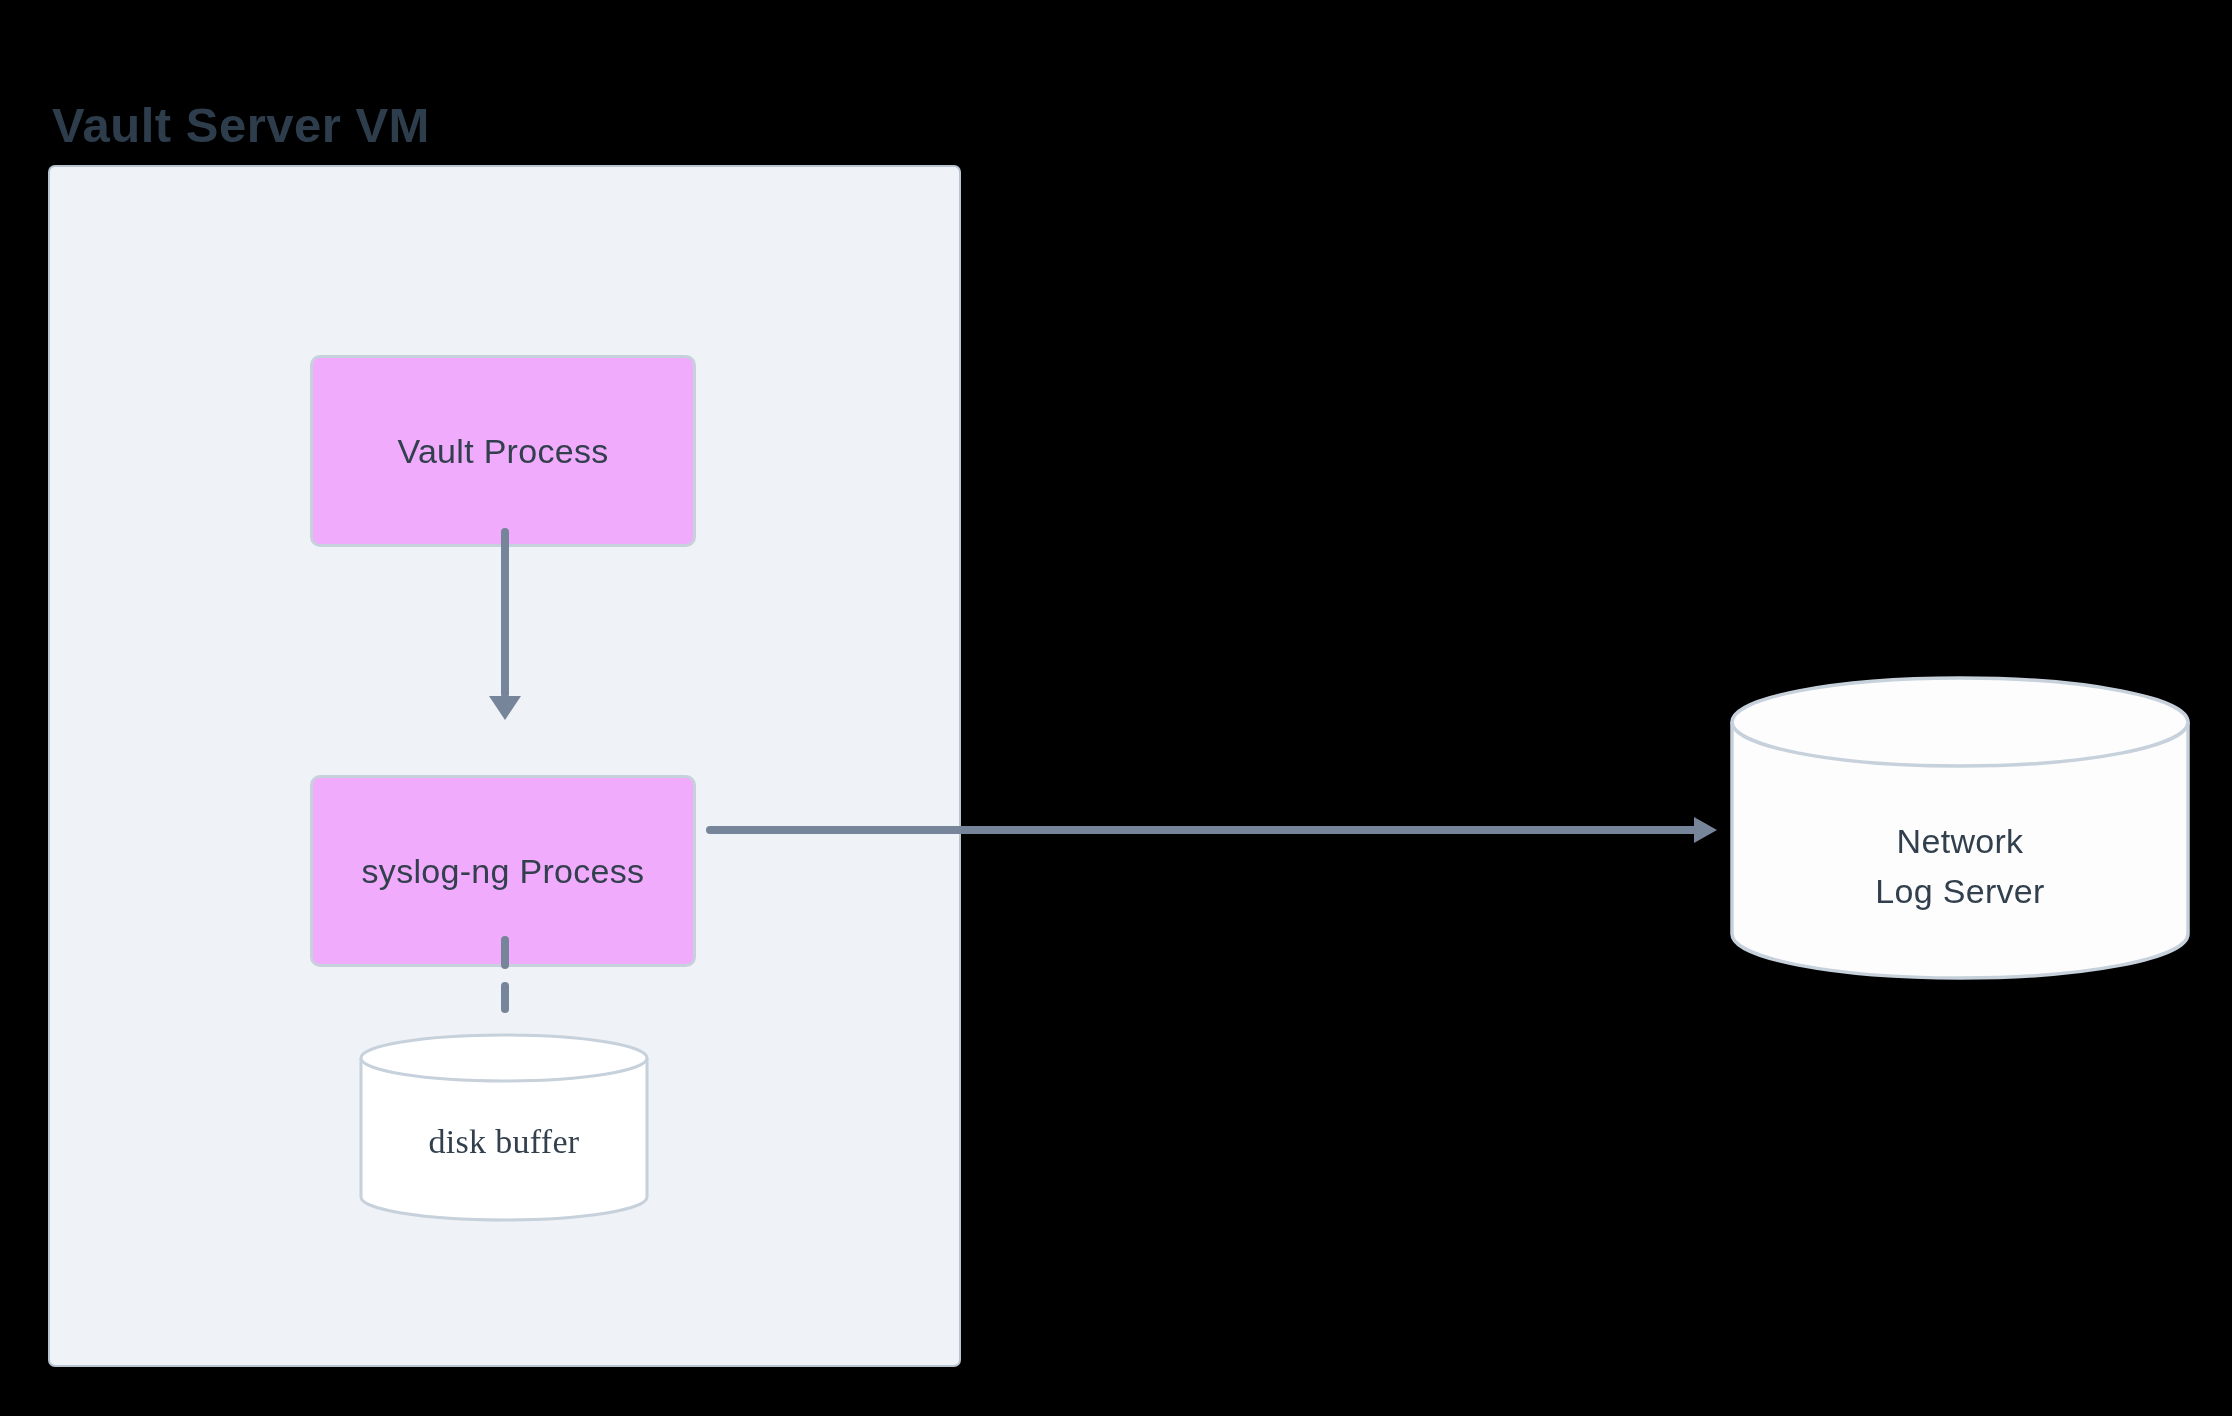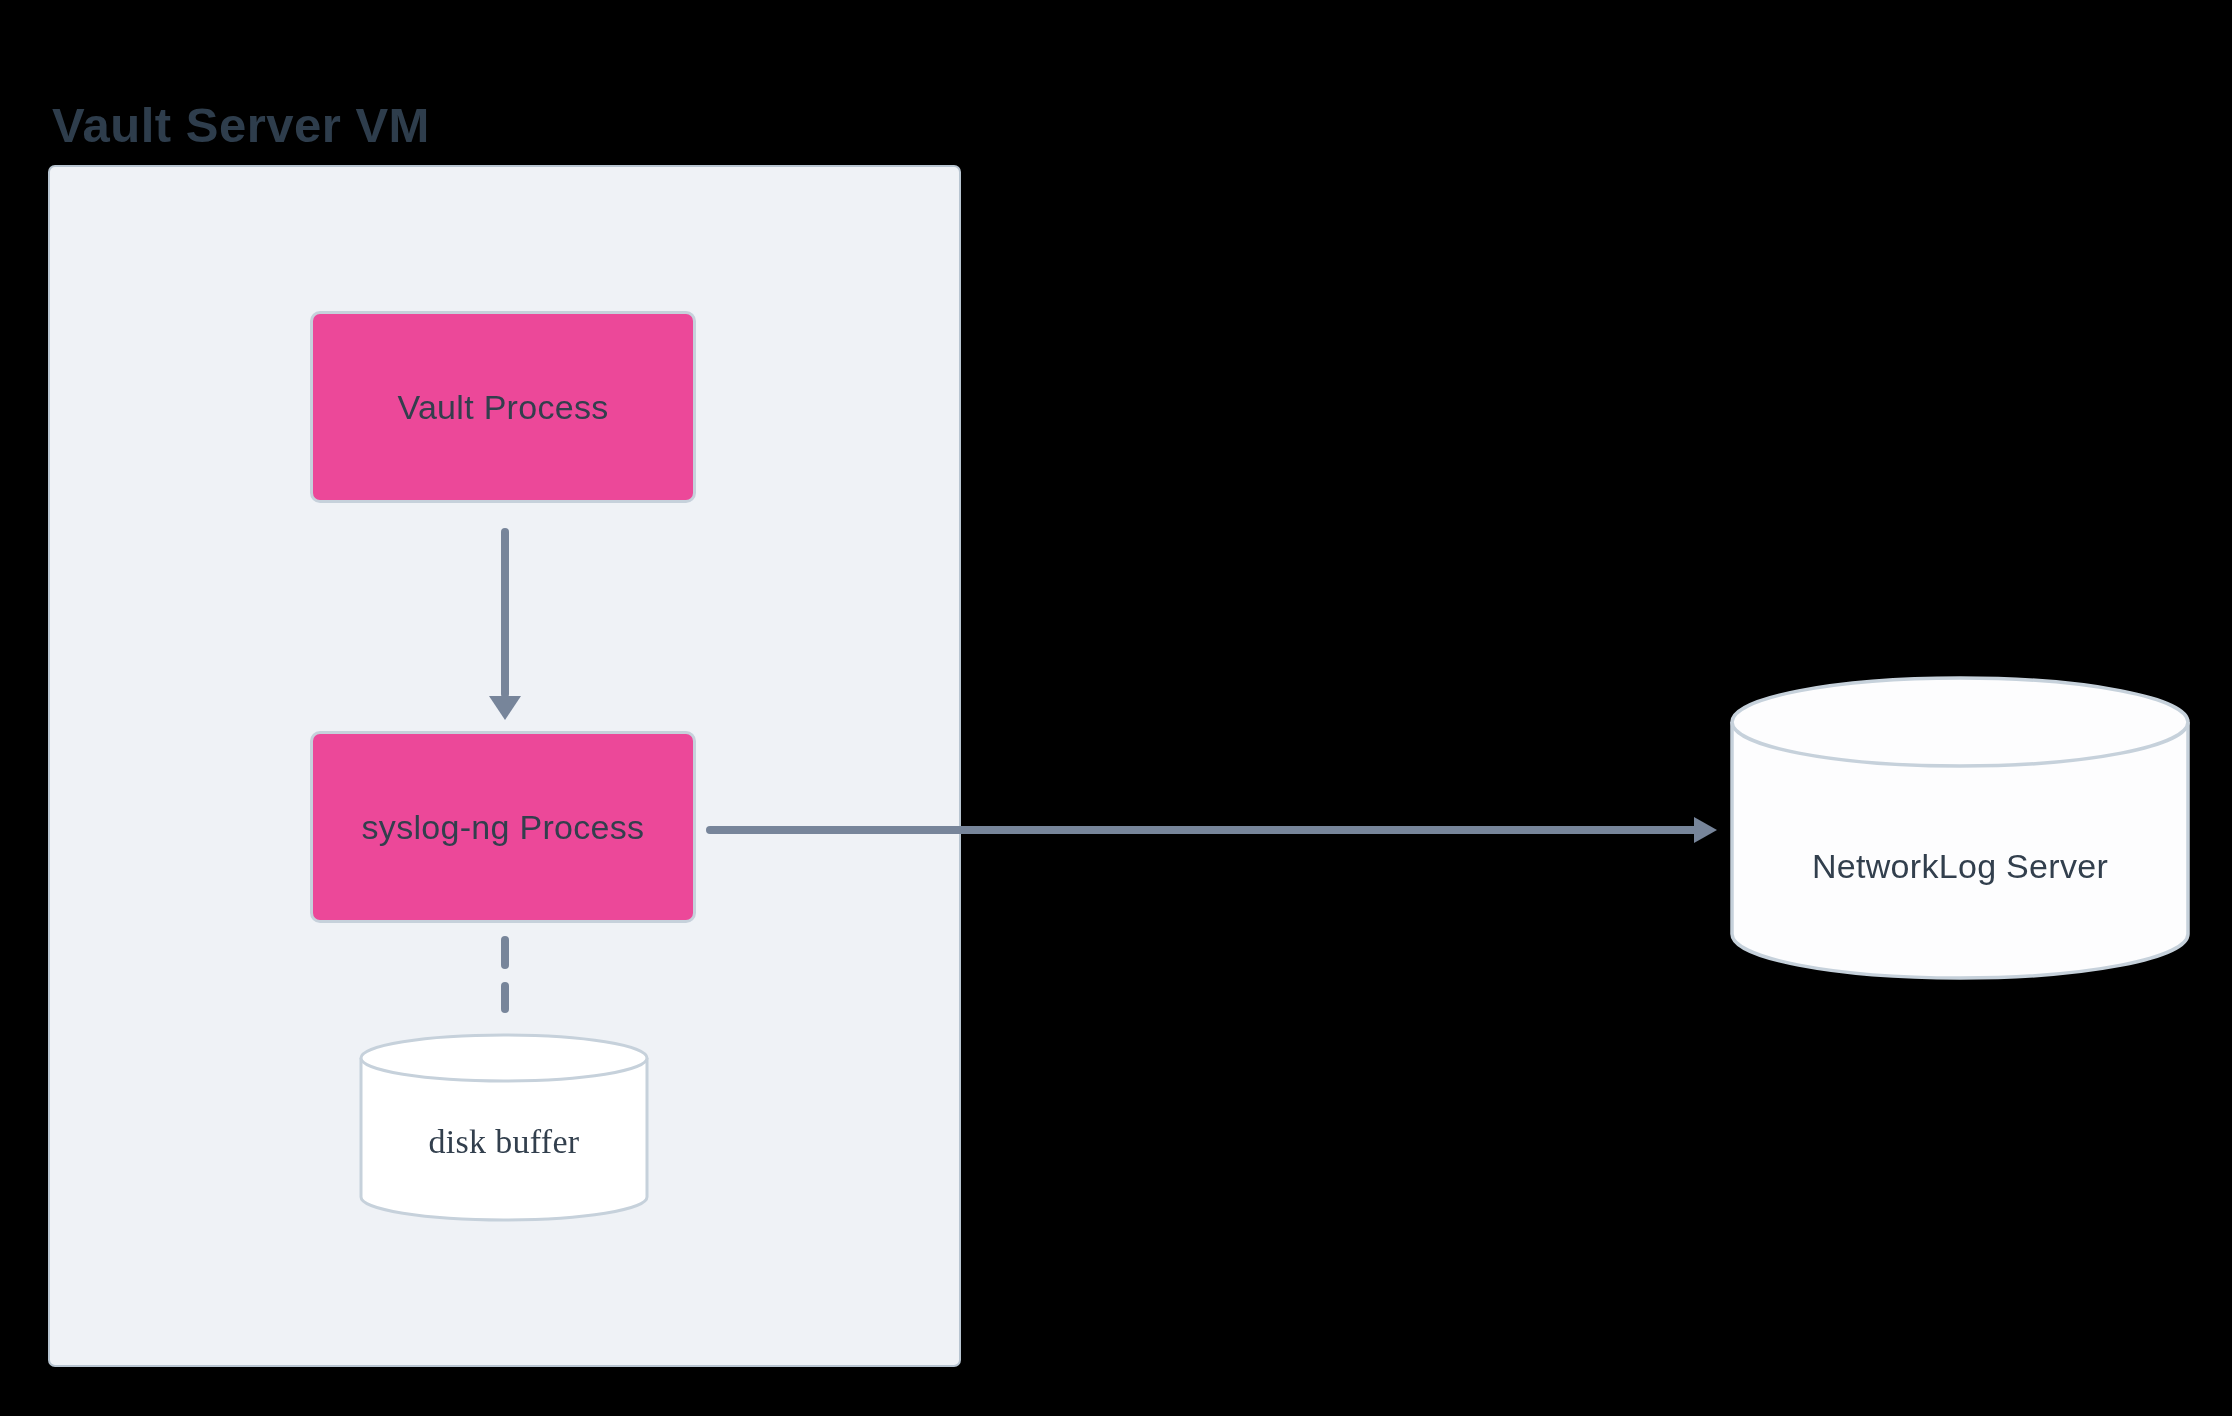--- a/index.html
+++ b/index.html
@@ -22,24 +22,24 @@
     position: absolute; left: 48px; top: 165px;
     width: 913px; height: 1202px;
     background: #eff2f6;
     border: 2px solid #b8c5d1;
     border-radius: 7px;
   }
 
   .node-box {
     position: absolute;
     width: 386px; height: 192px;
-    background: #ec4899;
+    background: #f0abfc;
     border: 3px solid #c6d1db;
     border-radius: 10px;
-    display: flex; align-items: center; justify-content: center;
+    display: flex; align-items: center; justify-content: center; margin-top: 44px;
   }
   .node-box.vault  { left: 310px; top: 311px; }
   .node-box.syslog { left: 310px; top: 731px; }
 
   .node-label {
     font-size: 34px; color: #323f4d; letter-spacing: 0.3px;
     text-align: center; line-height: 50px; white-space: nowrap;
   }
 
   
@@ -75,21 +75,21 @@
     width: 0; height: 0;
     border-top: 13px solid transparent;
     border-bottom: 13px solid transparent;
     border-left: 23px solid #77859a;
   }
 
   .cylinder { position: absolute; }
   .cylinder svg { display: block; }
   .cylinder .cyl-label {
     position: absolute; inset: 0;
-    display: flex; flex-direction: row;
+    display: flex; flex-direction: column;
     align-items: center; justify-content: center;
     text-align: center;
   }
   .cylinder.disk  { left: 358px; top: 1031px; width: 292px; height: 192px; }
   .cylinder.disk .cyl-label { padding-top: 30px; font-family: Liberation Serif, serif; }
   .cylinder.network { left: 1729px; top: 675px; width: 462px; height: 306px; }
   .cylinder.network .cyl-label { padding-top: 76px; }
 </style>
 </head>
 <body>

